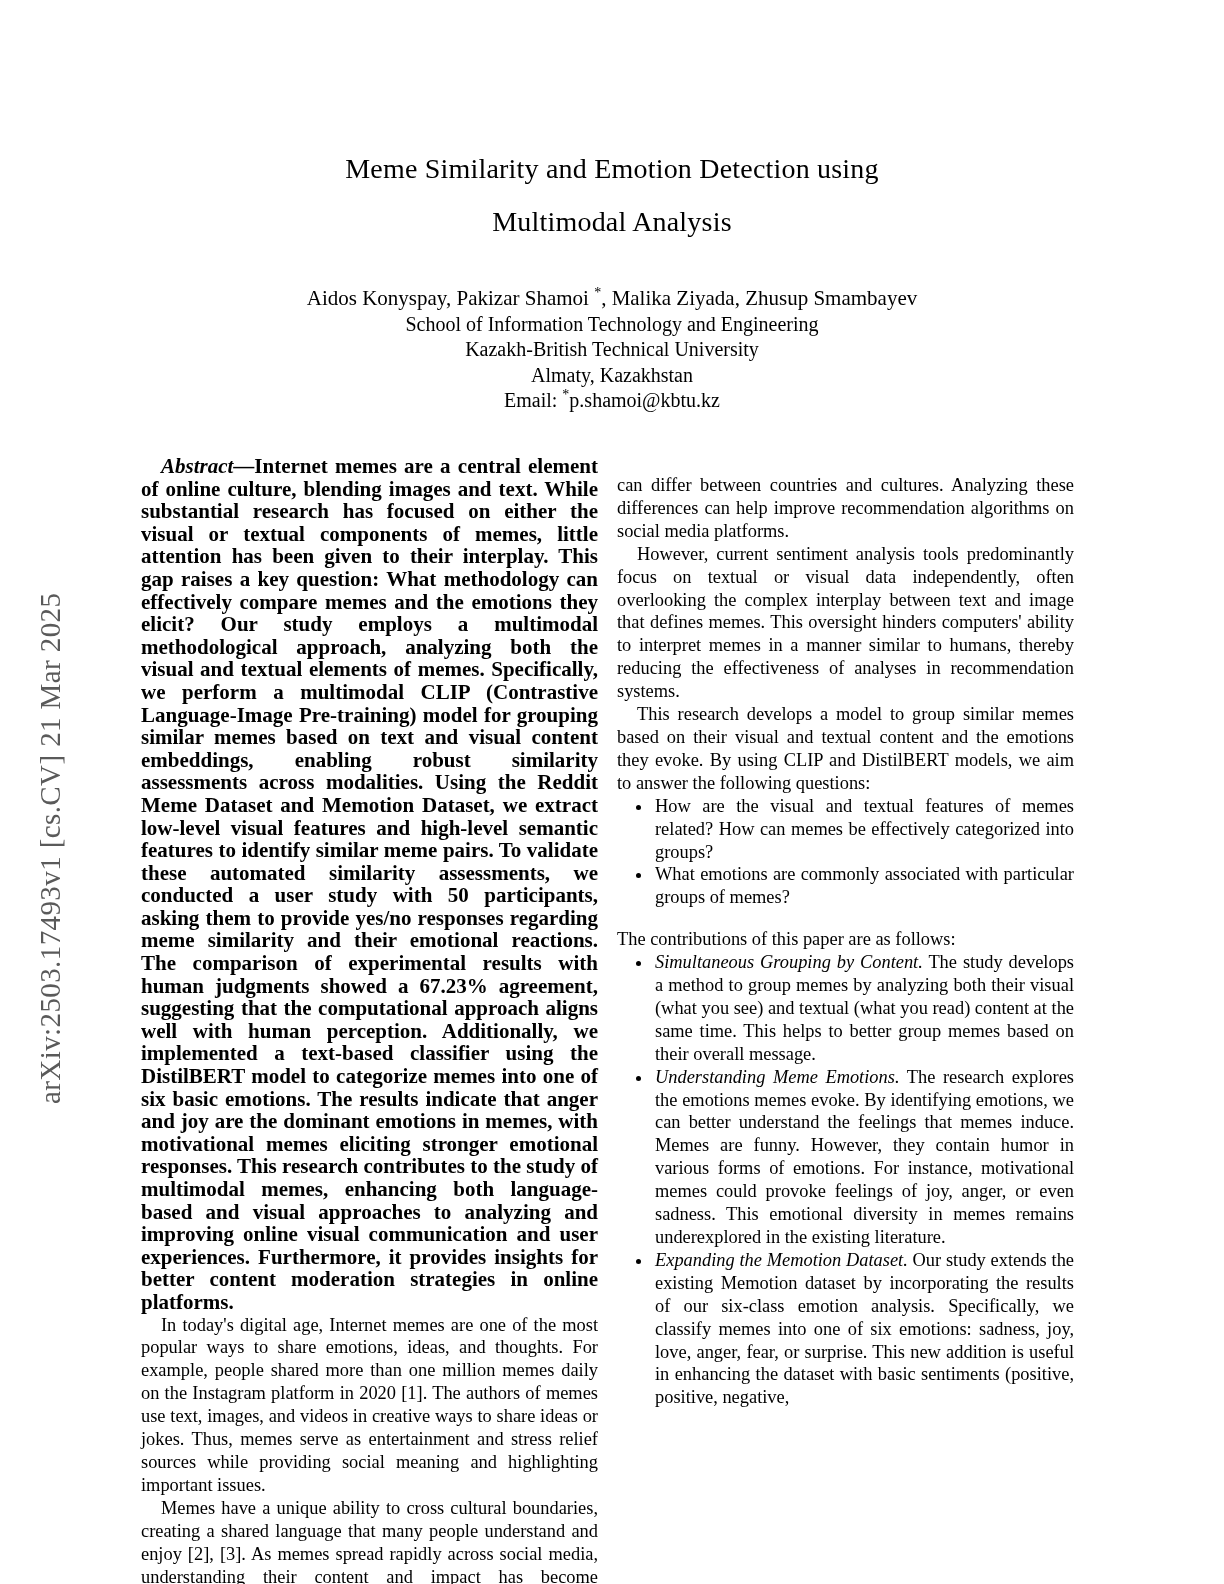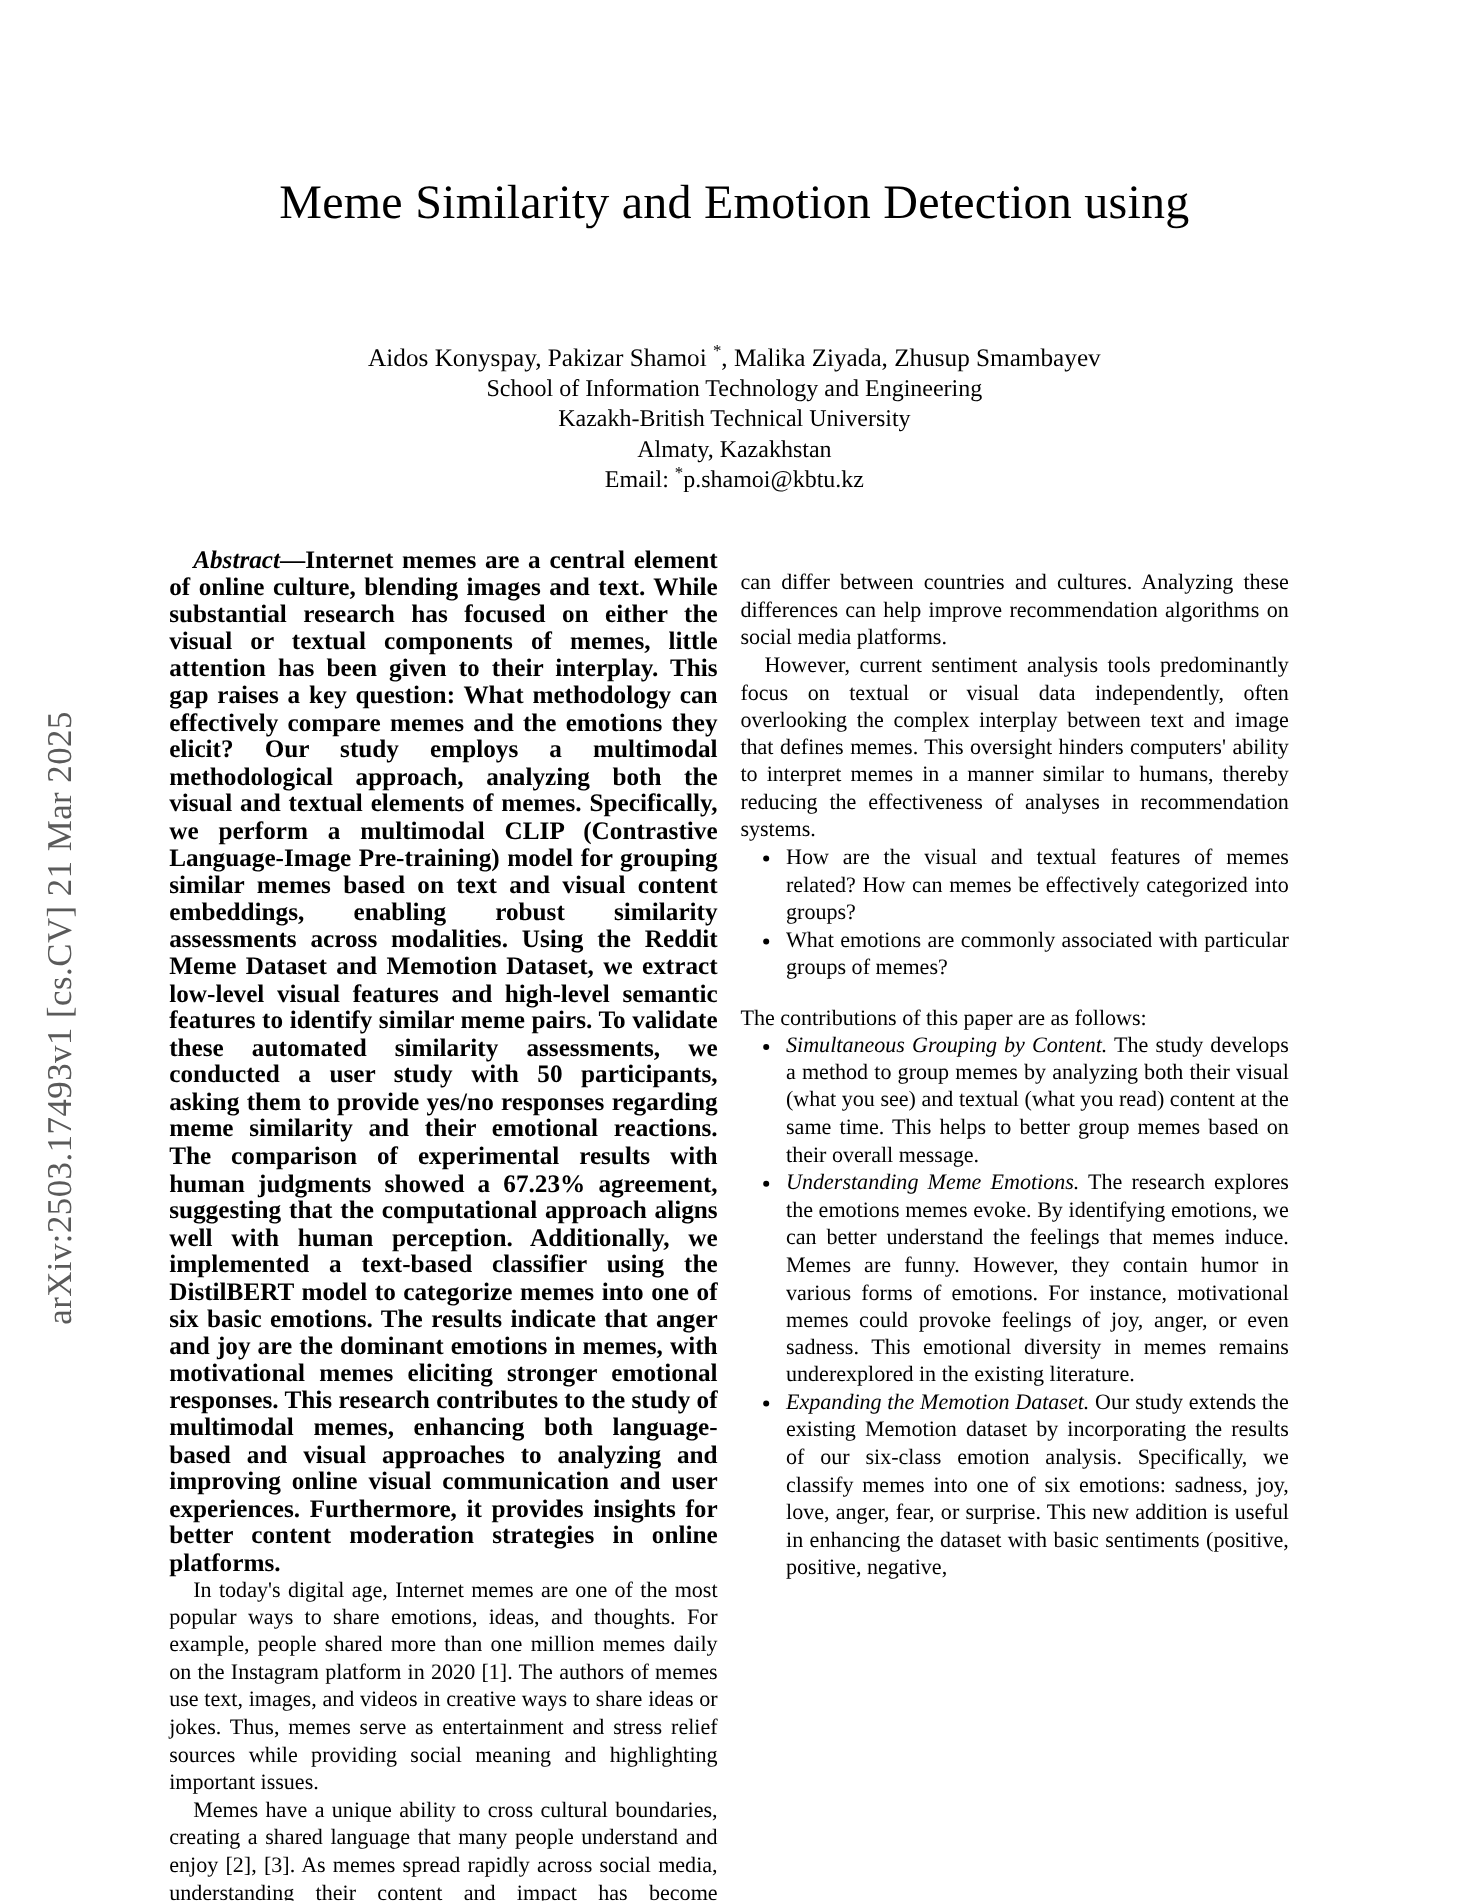--- a/index.html
+++ b/index.html
@@ -37,21 +37,21 @@
 
   
   .title-block {
     position: absolute;
     left: 140px;
     top: 142px;
     width: 944px;
     text-align: center;
   }
   .paper-title {
-    font-size: 40px;
+    font-size: 28px;
     line-height: 53px;
     font-weight: normal;
     margin: 0;
     letter-spacing: 0.2px;
   }
 
   .authors-block {
     position: absolute;
     left: 140px;
     top: 286px;
@@ -137,20 +137,21 @@
 </head>
 <body>
 
 <div class="page">
 
   <div class="arxiv-stamp">arXiv:2503.17493v1  [cs.CV]  21 Mar 2025</div>
 
   <div class="title-block">
     <h1 class="paper-title">
       <span>Meme Similarity and Emotion Detection using</span><br>
+      <span>Multimodal Analysis</span>
     </h1>
   </div>
 
   <div class="authors-block">
     <span class="line"><span>Aidos Konyspay, Pakizar Shamoi </span><sup class="star">*</sup><span>, Malika Ziyada, Zhusup Smambayev</span></span>
     <span class="line aff">School of Information Technology and Engineering</span>
     <span class="line aff">Kazakh-British Technical University</span>
     <span class="line aff">Almaty, Kazakhstan</span>
     <span class="line aff"><span>Email: </span><sup class="star">*</sup><span>p.shamoi@kbtu.kz</span></span>
   </div>
@@ -162,20 +163,21 @@
 
     <p>In today's digital age, Internet memes are one of the most popular ways to share emotions, ideas, and thoughts. For example, people shared more than one million memes daily on the Instagram platform in 2020 [1]. The authors of memes use text, images, and videos in creative ways to share ideas or jokes. Thus, memes serve as entertainment and stress relief sources while providing social meaning and highlighting important issues.</p>
     <p>Memes have a unique ability to cross cultural boundaries, creating a shared language that many people understand and enjoy [2], [3]. As memes spread rapidly across social media, understanding their content and impact has become increasingly important. The meaning of memes</p>
 
   </div>
 
   <div class="col col-right">
 
     <p class="noindent">can differ between countries and cultures. Analyzing these differences can help improve recommendation algorithms on social media platforms.</p>
     <p>However, current sentiment analysis tools predominantly focus on textual or visual data independently, often overlooking the complex interplay between text and image that defines memes. This oversight hinders computers' ability to interpret memes in a manner similar to humans, thereby reducing the effectiveness of analyses in recommendation systems.</p>
+    <p>This research develops a model to group similar memes based on their visual and textual content and the emotions they evoke. By using CLIP and DistilBERT models, we aim to answer the following questions:</p>
 
     <ul class="bullets">
       <li>How are the visual and textual features of memes related? How can memes be effectively categorized into groups?</li>
       <li>What emotions are commonly associated with particular groups of memes?</li>
     </ul>
 
     <p class="noindent">The contributions of this paper are as follows:</p>
 
     <ul class="bullets">
       <li><span class="it">Simultaneous Grouping by Content.</span><span> The study develops a method to group memes by analyzing both their visual (what you see) and textual (what you read) content at the same time. This helps to better group memes based on their overall message.</span></li>

